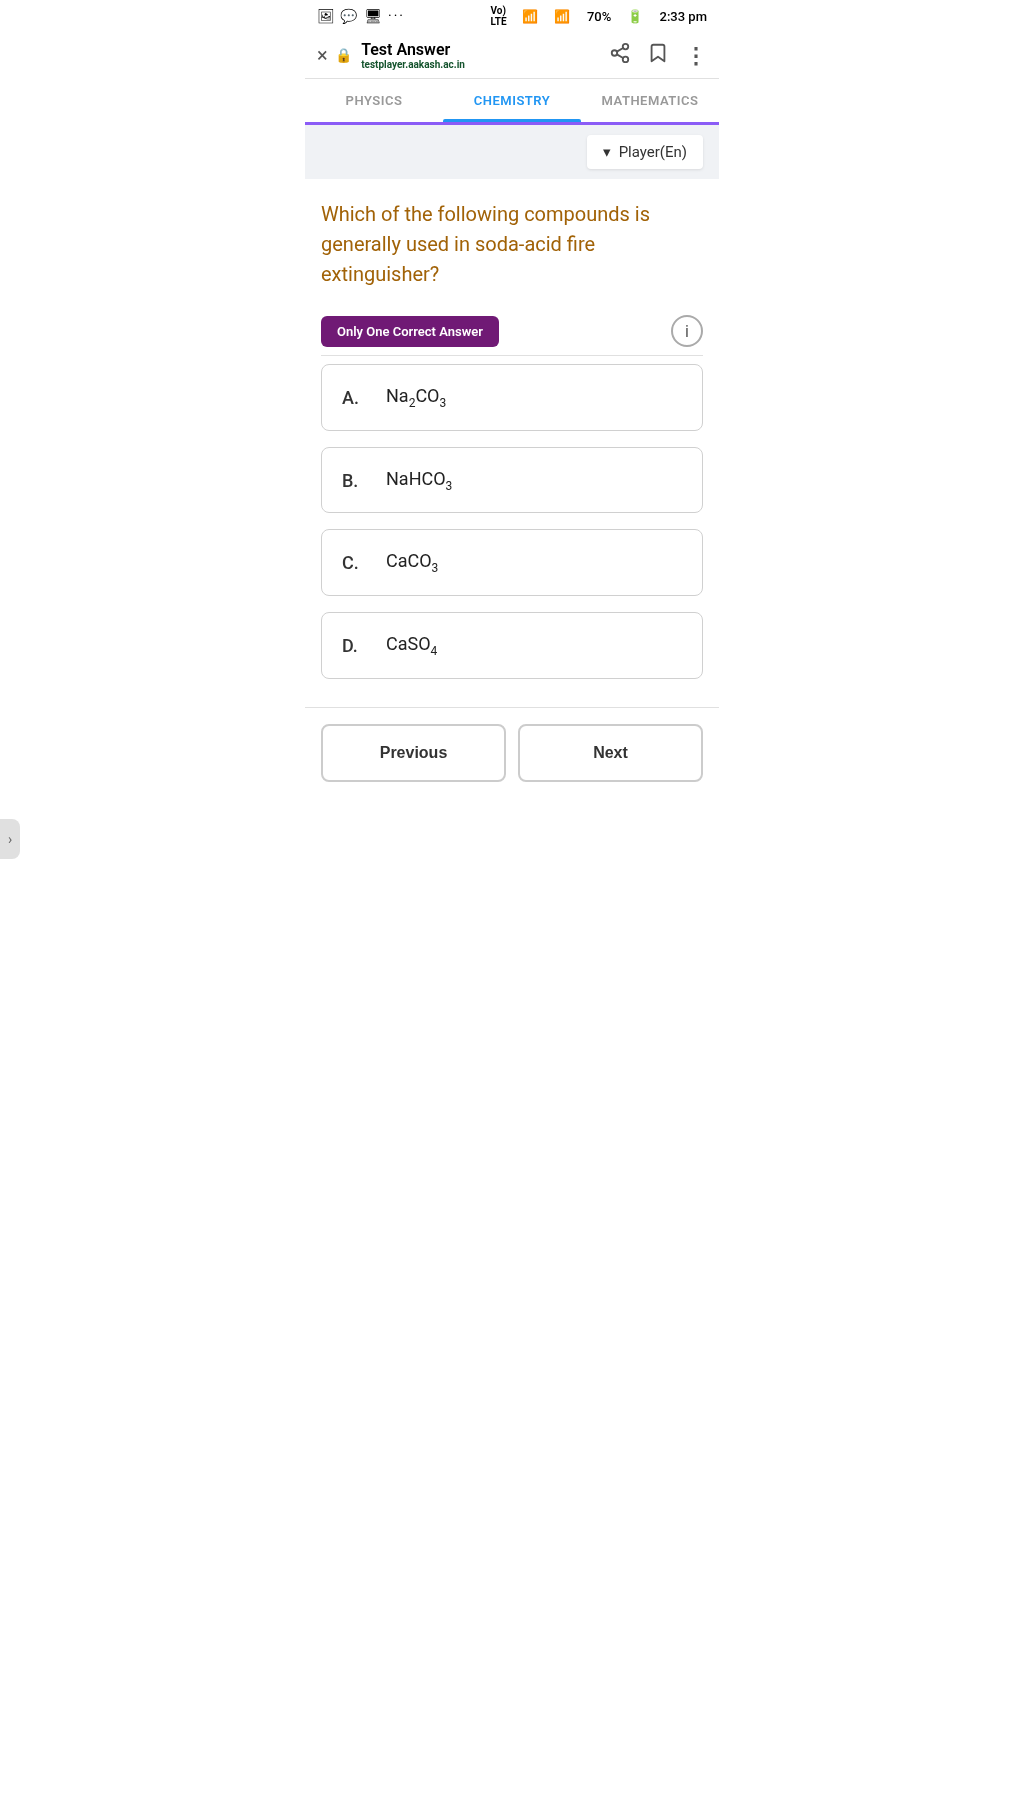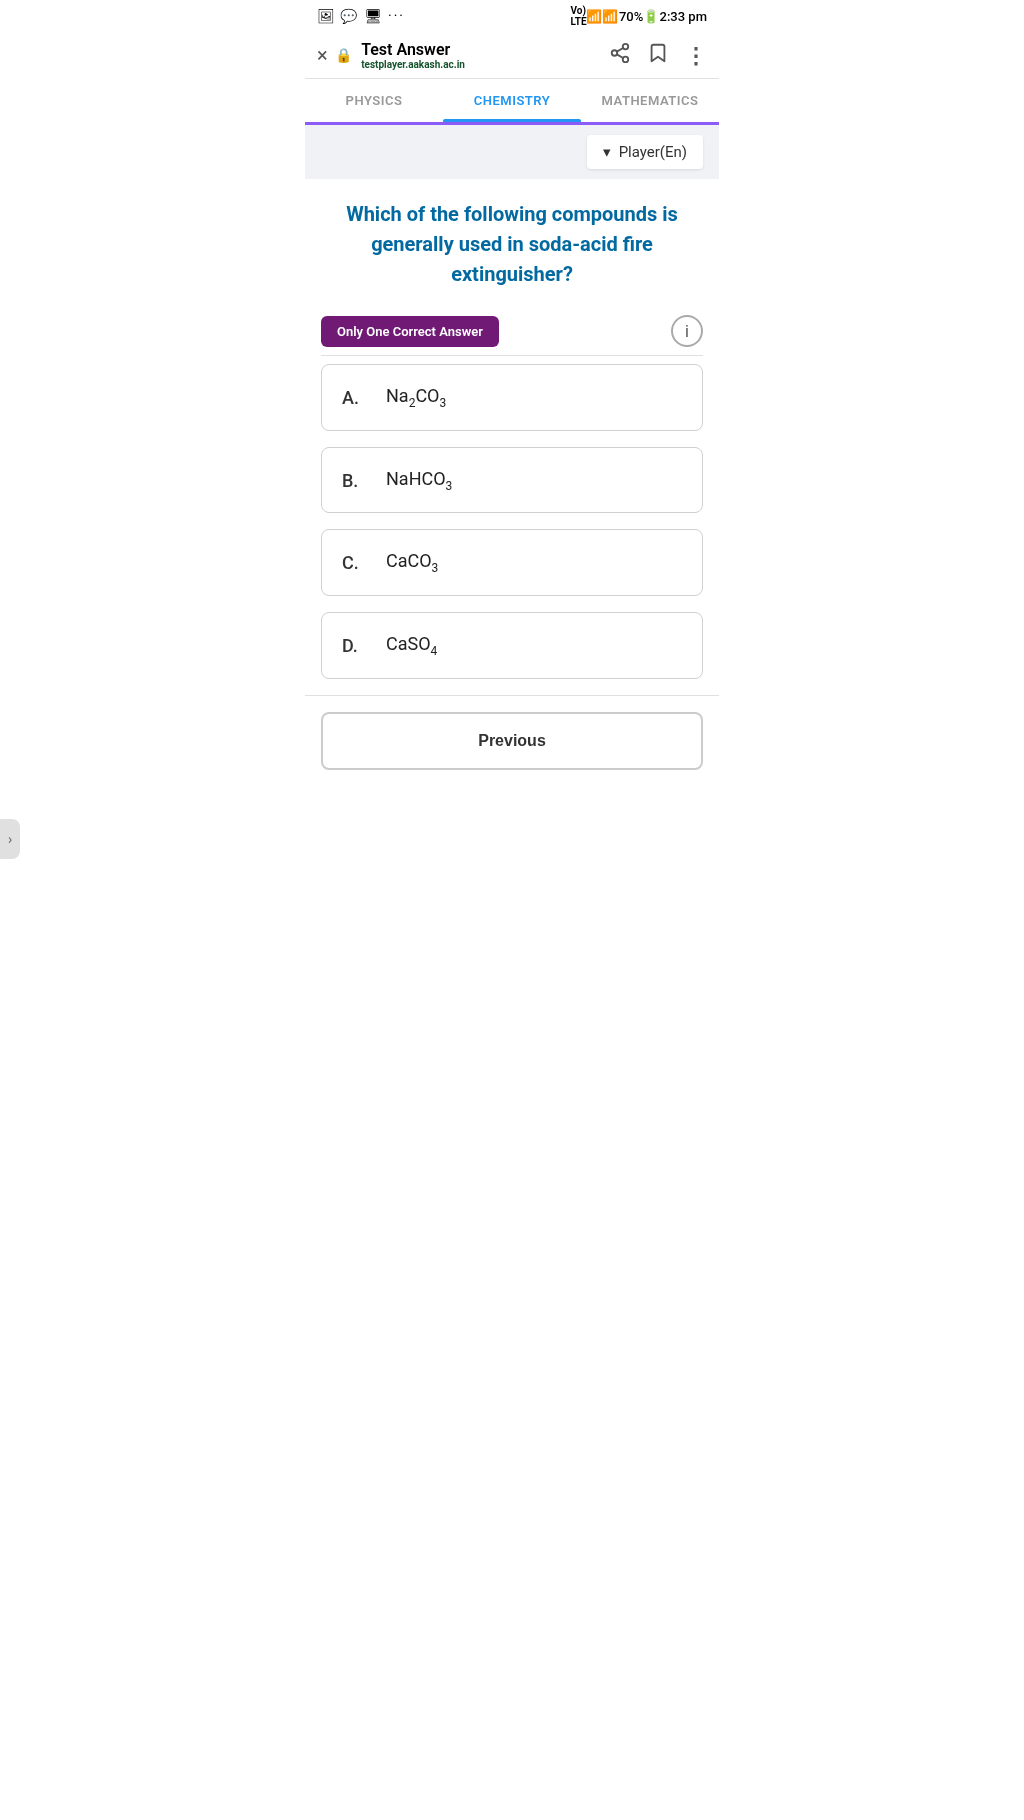--- a/index.html
+++ b/index.html
@@ -23,21 +23,21 @@
       height: 32px;
     }
     .status-left {
       display: flex;
       gap: 6px;
       align-items: center;
     }
     .status-right {
       display: flex;
       align-items: center;
-      gap: 0;
+      gap: 16px;
       font-size: 13px;
       font-weight: 500;
       color: #000;
     }
 
     
     .browser-bar {
       background: #fff;
       border-bottom: 1px solid #e0e0e0;
       padding: 8px 12px;
@@ -140,23 +140,22 @@
     }
 
     
     .question-area {
       padding: 20px 16px 10px 16px;
       background: #fff;
     }
     .question-text {
       font-size: 20px;
       line-height: 1.5;
-      color: #0369a1;
-      font-weight: 700;
-      text-align: center;
+      color: #a16207;
+      font-weight: 400;
     }
 
     
     .badge-row {
       padding: 16px 16px 8px 16px;
       display: flex;
       align-items: center;
       justify-content: space-between;
     }
     .answer-badge {
@@ -234,21 +233,21 @@
     }
 
     
     .nav-buttons {
       display: flex;
       gap: 12px;
       padding: 16px;
       background: #fff;
       border-top: 1px solid #e0e0e0;
       position: sticky;
-      bottom: 16px;
+      bottom: 4px;
     }
     .nav-btn {
       flex: 1;
       padding: 18px;
       border: 2px solid #ccc;
       border-radius: 8px;
       background: #fff;
       font-size: 16px;
       font-weight: 700;
       color: #333;
@@ -359,13 +358,14 @@
 
   <div class="option">
     <span class="option-label">D.</span>
     <span class="option-text">CaSO<sub>4</sub></span>
   </div>
 
 </div>
 
 <div class="nav-buttons">
   <button class="nav-btn">Previous</button>
+  <button class="nav-btn">Next</button>
 </div>
 
 </body></html>

